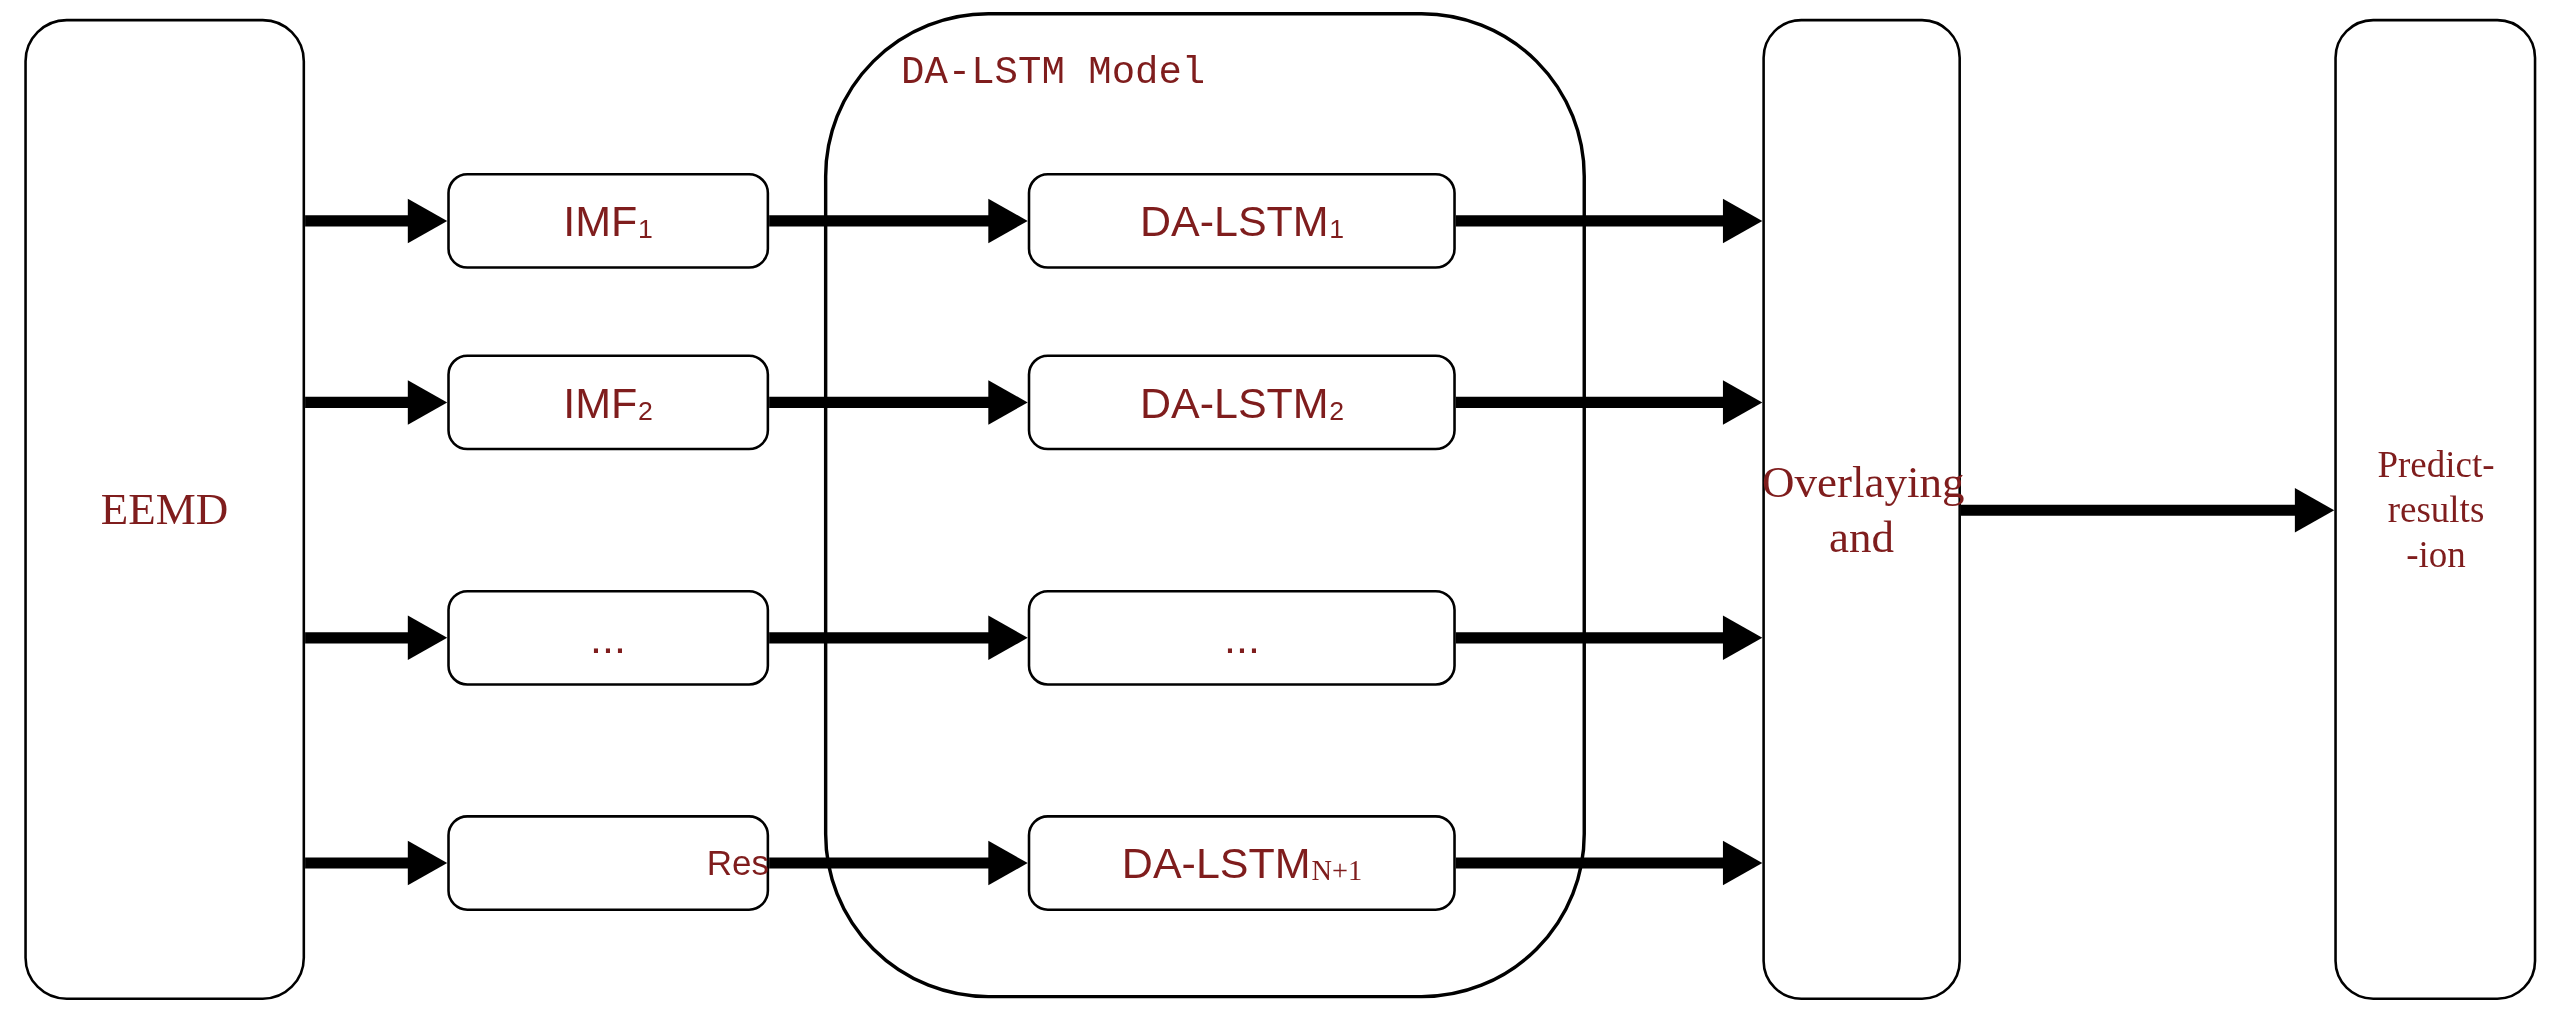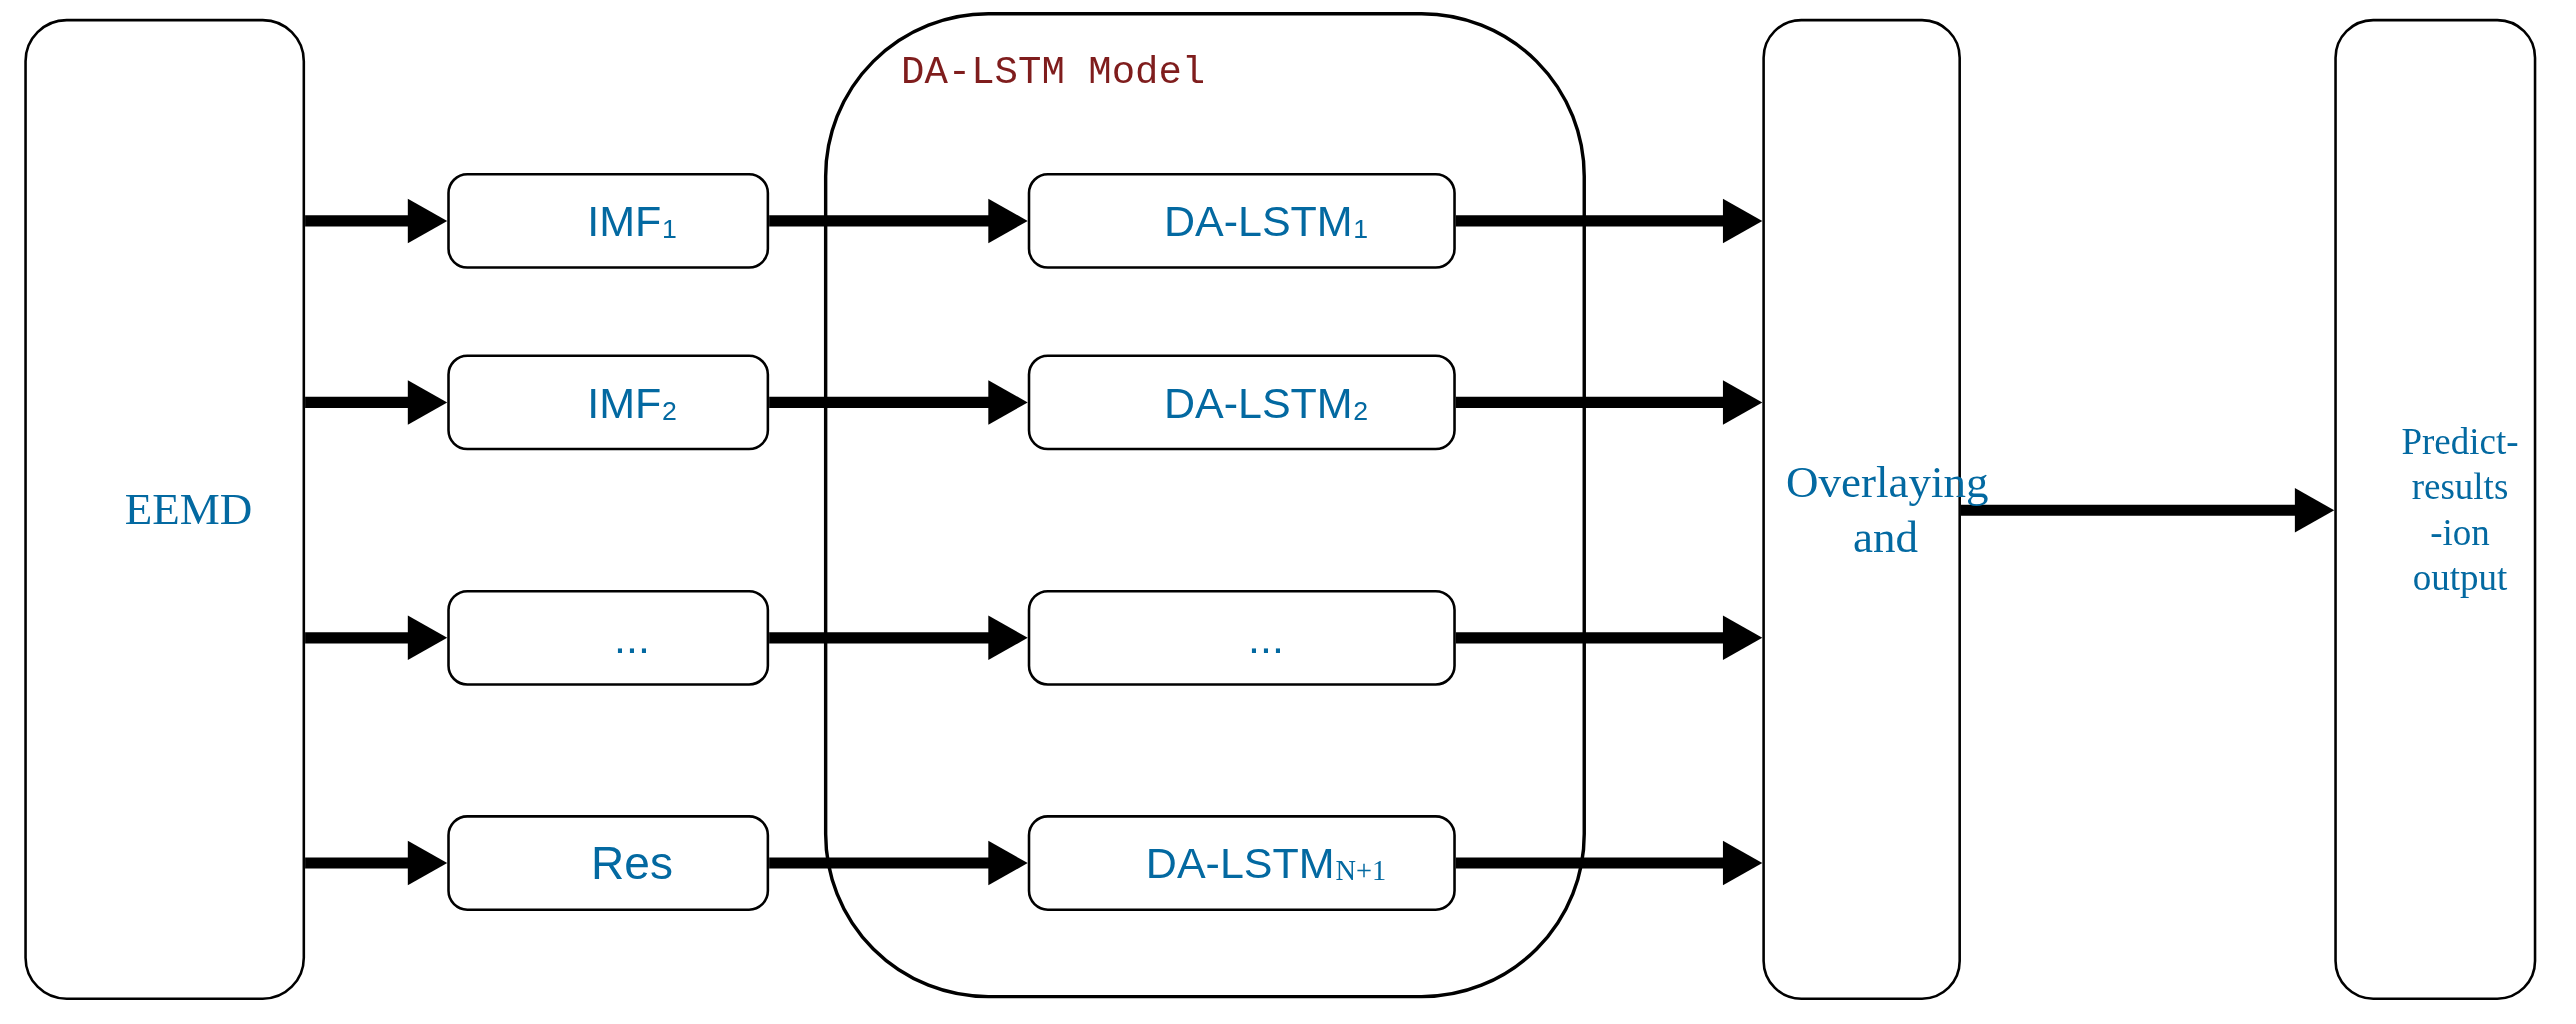--- a/index.html
+++ b/index.html
@@ -25,25 +25,24 @@
     width: 2576px;
     height: 1024px;
     display: block;
   }
   .node-label {
     position: absolute;
     display: flex;
     align-items: center;
     justify-content: center;
     text-align: center;
-    color: #0369a1;
+    color: #7f1d1d;
     pointer-events: none;
     white-space: pre-line;
     line-height: 1.22;
-    padding-left: 24px;
   }
   .sans-label {
     font-family: "Liberation Sans", sans-serif;
     font-weight: 400;
   }
   .serif-label {
     font-family: "Liberation Serif", serif;
     font-weight: 400;
   }
   .sub {
@@ -136,24 +135,24 @@
       </g>
       <g>
         <line x1="2290" y1="596" x2="2700.7" y2="596" stroke="#000000" stroke-width="13"></line>
         <polygon points="2726,596 2680,570 2680,622" fill="#000000"></polygon>
       </g>
     </svg>
   <div id="label-layer">
       <div class="node-label serif-label" style="left: 24px; top: 19px; width: 281px; height: 981px; font-size: 45px;"><span>EEMD</span></div>
       <div class="group-title" style="left: 901px; top: 39px; font-size: 39px;">DA-LSTM Model</div>
       <div class="node-label serif-label" style="left: 1762px; top: 19px; width: 199px; height: 981px; font-size: 45px; display: flex; flex-direction: column;"><div style="width: 100%;">Overlaying</div><div style="width: 100%;">and</div></div>
-      <div class="node-label serif-label" style="left: 2335px; top: 19px; width: 202px; height: 981px; font-size: 37px; display: flex; flex-direction: column;"><div style="width: 100%;">Predict-</div><div style="width: 100%;">results</div><div style="width: 100%;">-ion</div><div style="width: 100%;">output</div></div>
+      <div class="node-label serif-label" style="left: 2335px; top: 19px; width: 202px; height: 981px; font-size: 37px; display: flex; flex-direction: column;"><div style="width: 100%;">Predict-</div><div style="width: 100%;">results</div><div style="width: 100%;">-ion</div></div>
       <div class="node-label sans-label" style="left: 447px; top: 173px; width: 322px; height: 96px; font-size: 43px;"><span>IMF</span><span class="sub">1</span></div>
       <div class="node-label sans-label" style="left: 1028px; top: 173px; width: 428px; height: 96px; font-size: 43px;"><span>DA-LSTM</span><span class="sub">1</span></div>
       <div class="node-label sans-label" style="left: 447px; top: 355px; width: 322px; height: 96px; font-size: 43px;"><span>IMF</span><span class="sub">2</span></div>
       <div class="node-label sans-label" style="left: 1028px; top: 355px; width: 428px; height: 96px; font-size: 43px;"><span>DA-LSTM </span><span class="sub">2</span></div>
       <div class="node-label sans-label" style="left: 447px; top: 590px; width: 322px; height: 96px; font-size: 43px;"><span>...</span></div>
       <div class="node-label sans-label" style="left: 1028px; top: 590px; width: 428px; height: 96px; font-size: 43px;"><span>...</span></div>
-      <div class="node-label sans-label" style="left: 447px; top: 815px; width: 322px; height: 96px; font-size: 46px;"><span>Res</span></div>
+      <div class="node-label sans-label" style="left: 447px; top: 815px; width: 322px; height: 96px; font-size: 35px; justify-content: flex-end;"><span>Res</span></div>
       <div class="node-label sans-label" style="left: 1028px; top: 815px; width: 428px; height: 96px; font-size: 43px;"><span>DA-LSTM</span><span class="sub-serif">N+1</span></div>
     </div>
 </div>
 
 
 </body></html>

